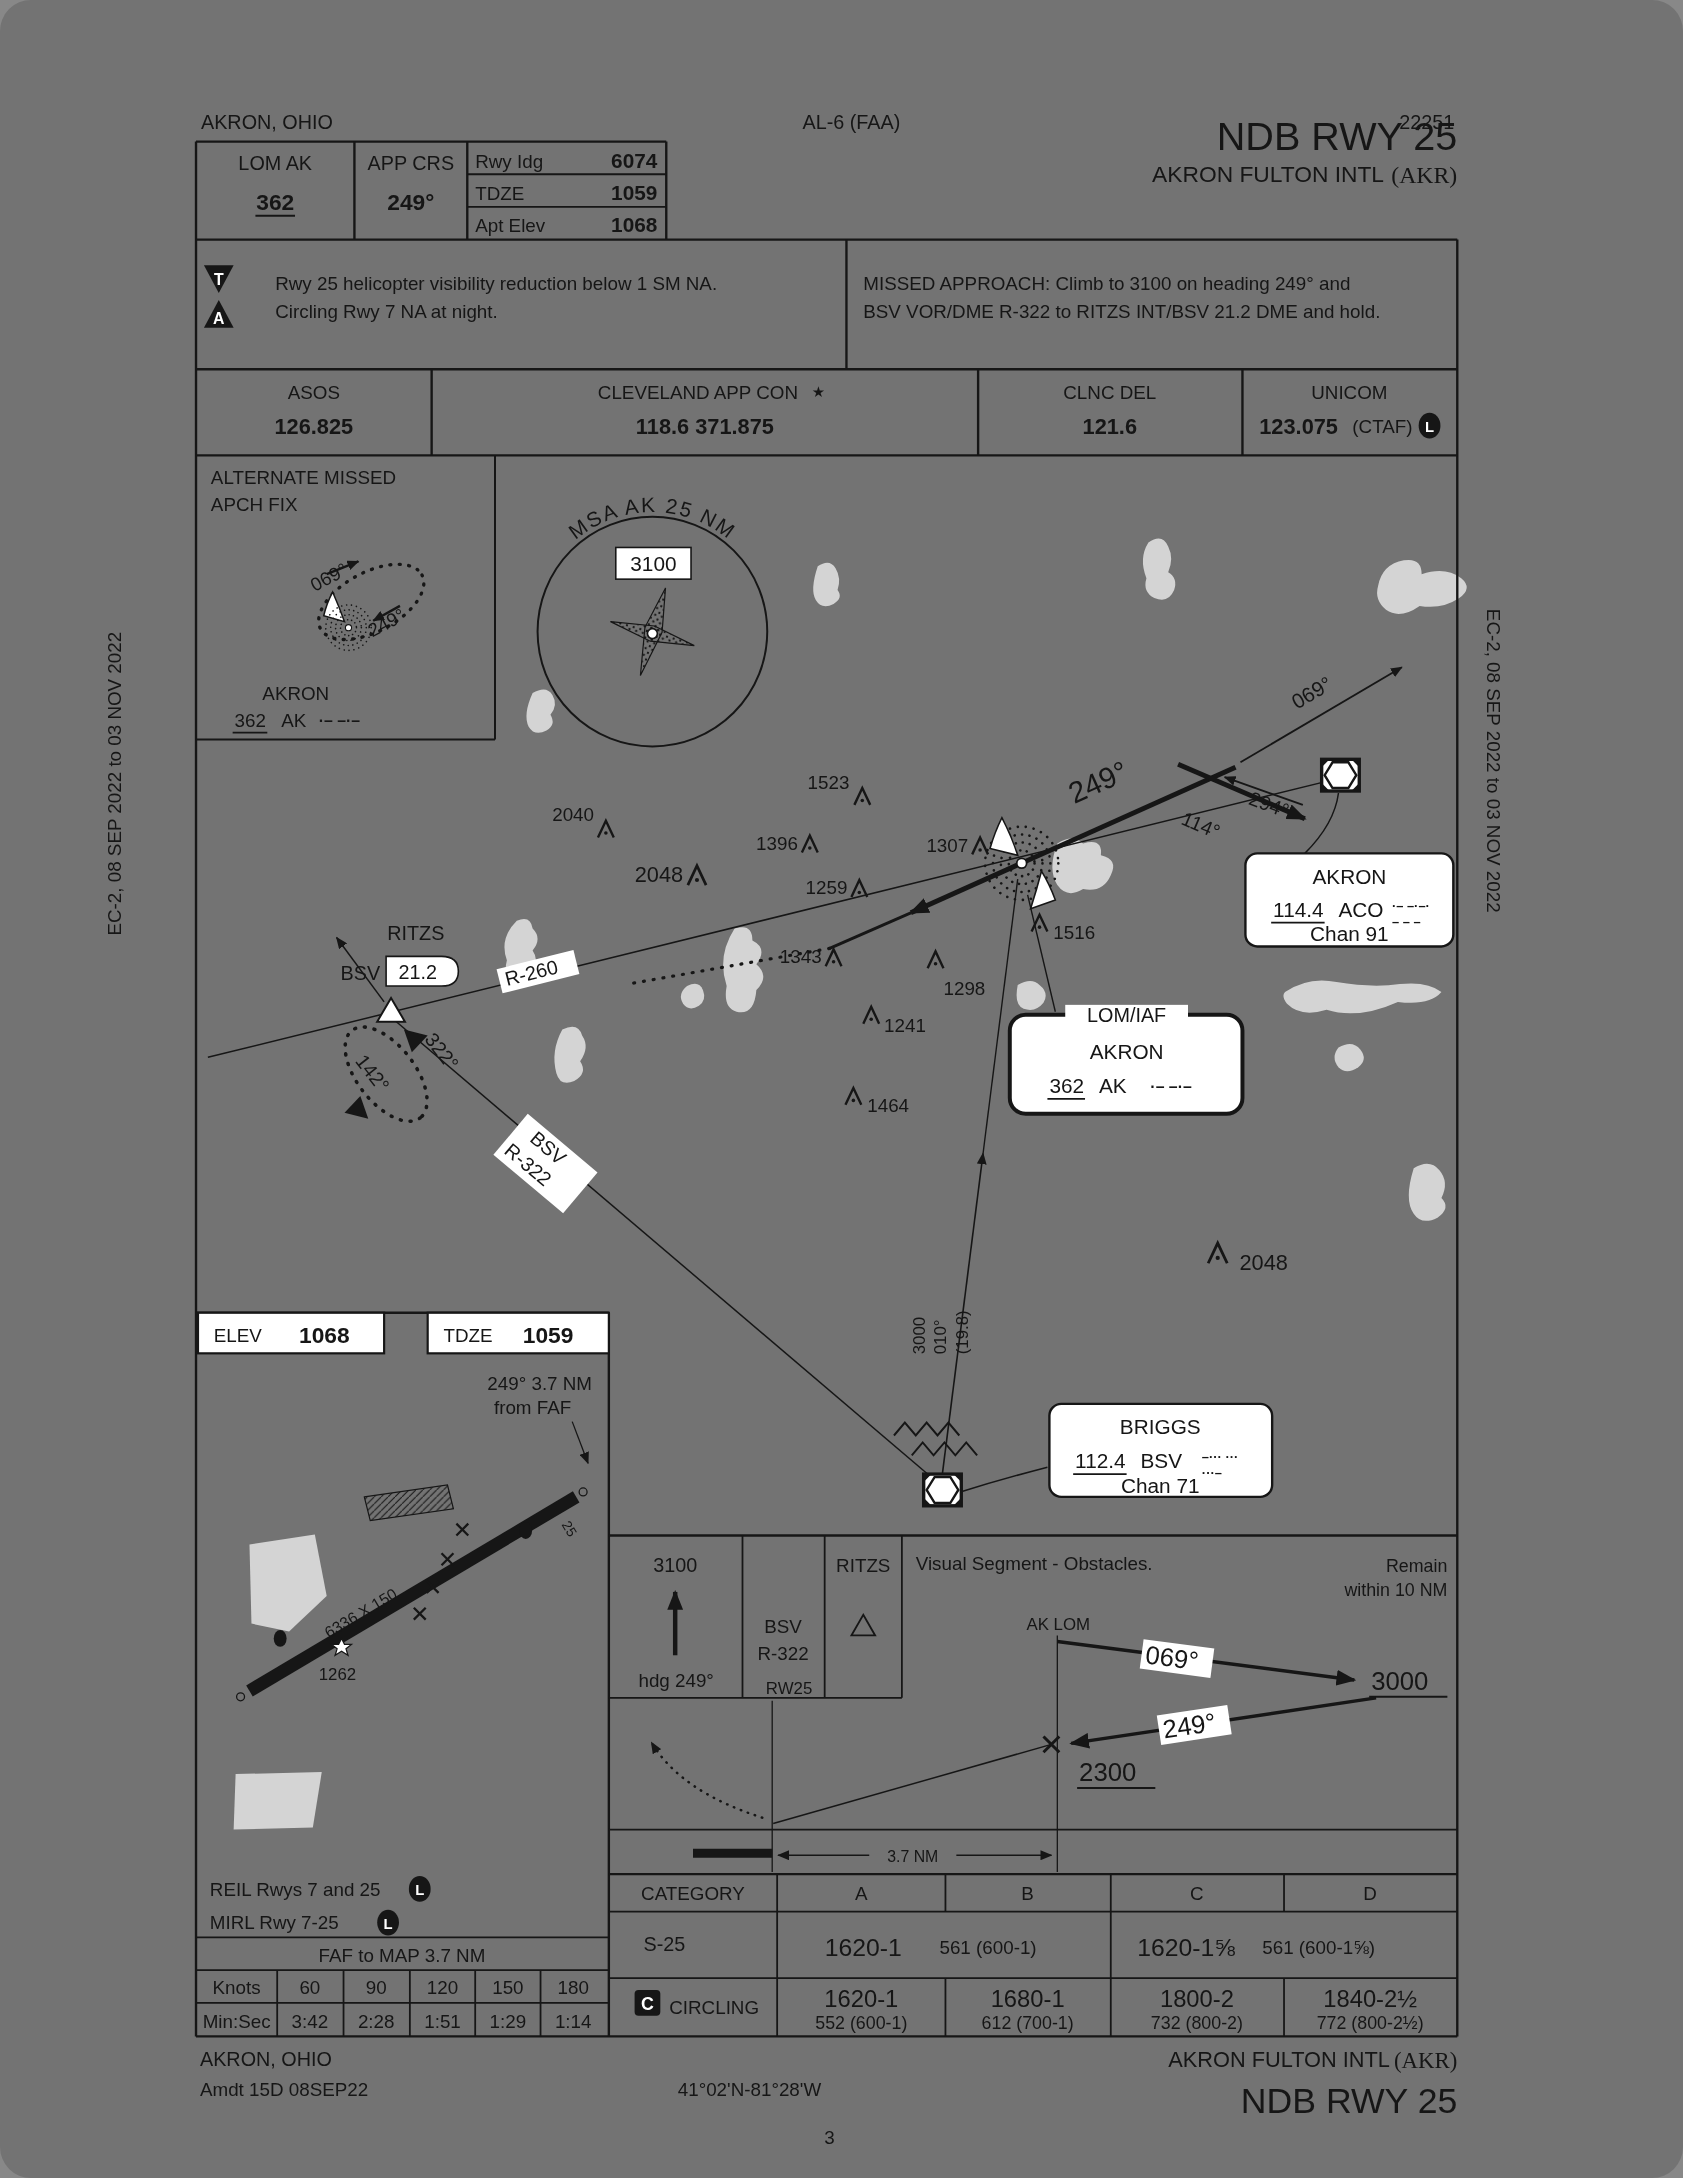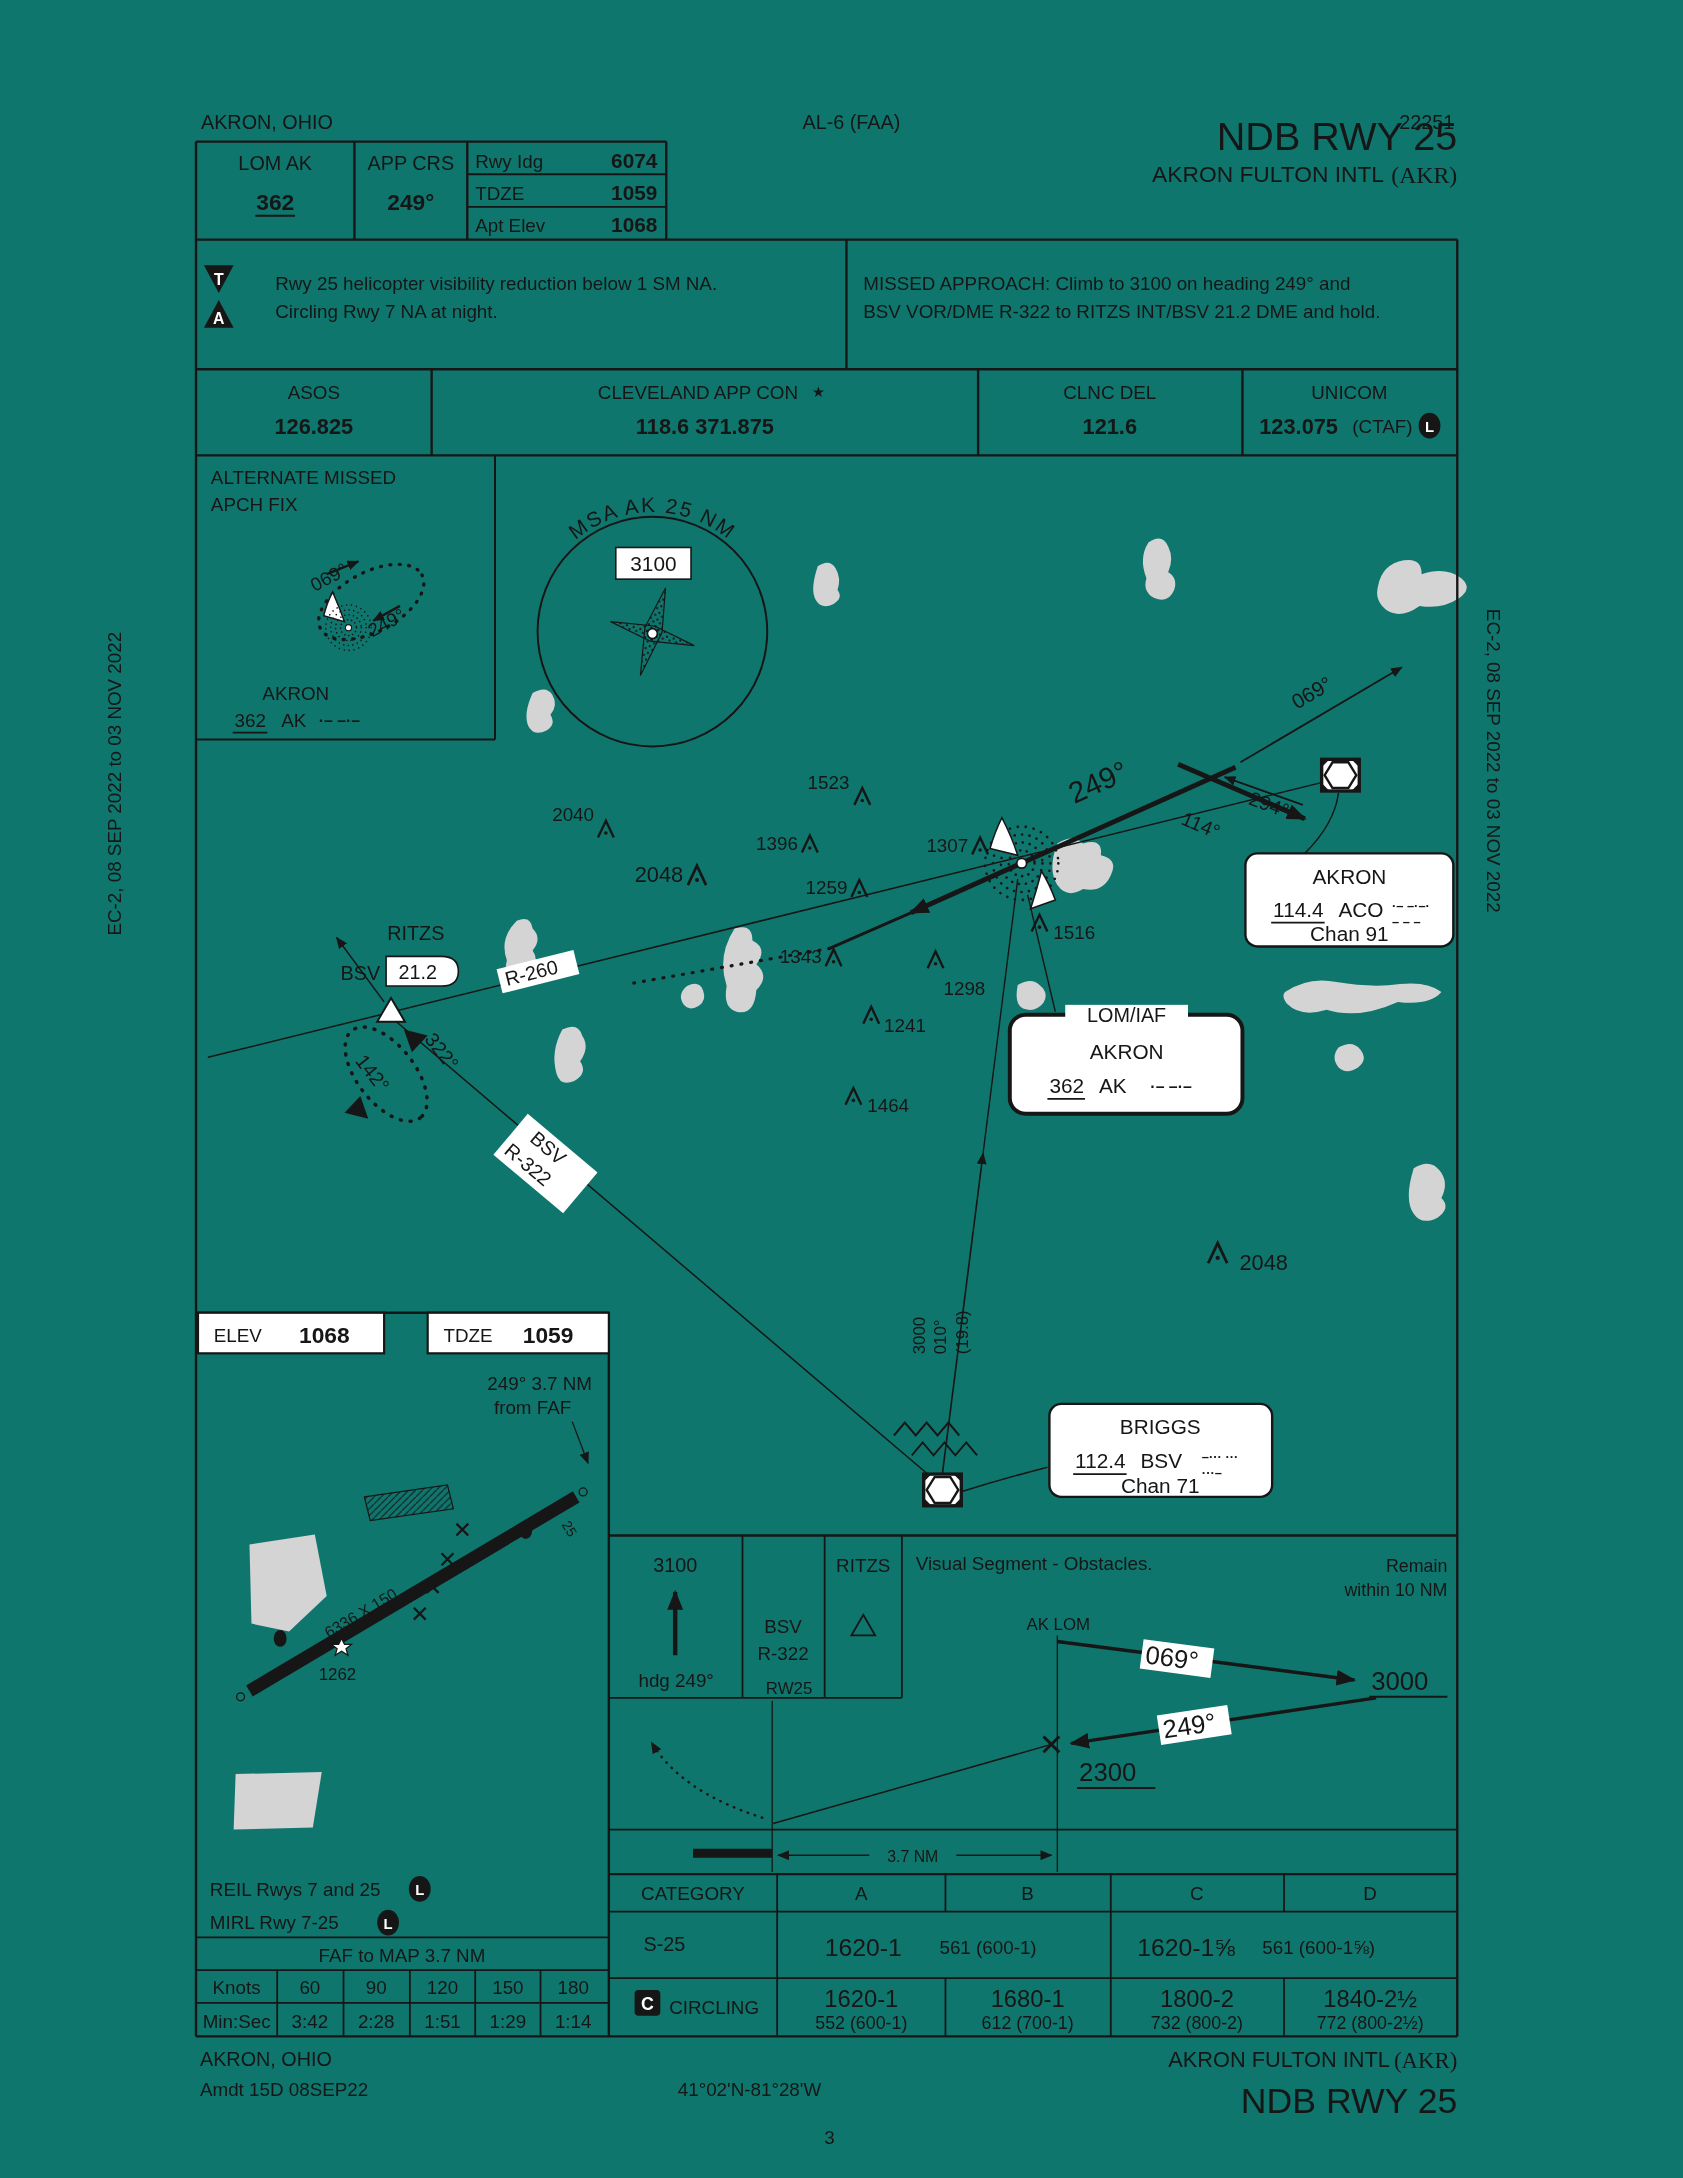--- a/index.html
+++ b/index.html
@@ -1,16 +1,16 @@
 <!DOCTYPE html>
 <html><head>
 <meta charset="utf-8">
 <style>
   html,body{margin:0;padding:0;background:#888;}
-  .page{position:relative;width:1683px;height:2178px;background:#0f766e;font-family:"Liberation Sans",sans-serif;margin:0 auto;}
+  .page{position:relative;width:1683px;height:2178px;background:#737373;font-family:"Liberation Sans",sans-serif;margin:0 auto;border-radius:31px;}
   svg{position:absolute;left:0;top:0;}
   text{font-family:"Liberation Sans",sans-serif;fill:#161616;}
   .b{font-weight:bold}
   .ser{font-family:"Liberation Serif",serif}
   .t13{font-size:13px}.t14{font-size:14px}.t15{font-size:15px}.t16{font-size:16px}
   .t17{font-size:17px}.t18{font-size:18px}.t19{font-size:19px}.t20{font-size:20px}
   .t21{font-size:21px}.t22{font-size:22px}.t23{font-size:23px}.t24{font-size:24px}
   .t25{font-size:25px}.t26{font-size:26px}.t30{font-size:30px}.t36{font-size:36px}.t40{font-size:40px}
   .w{fill:#ffffff}
 </style>

